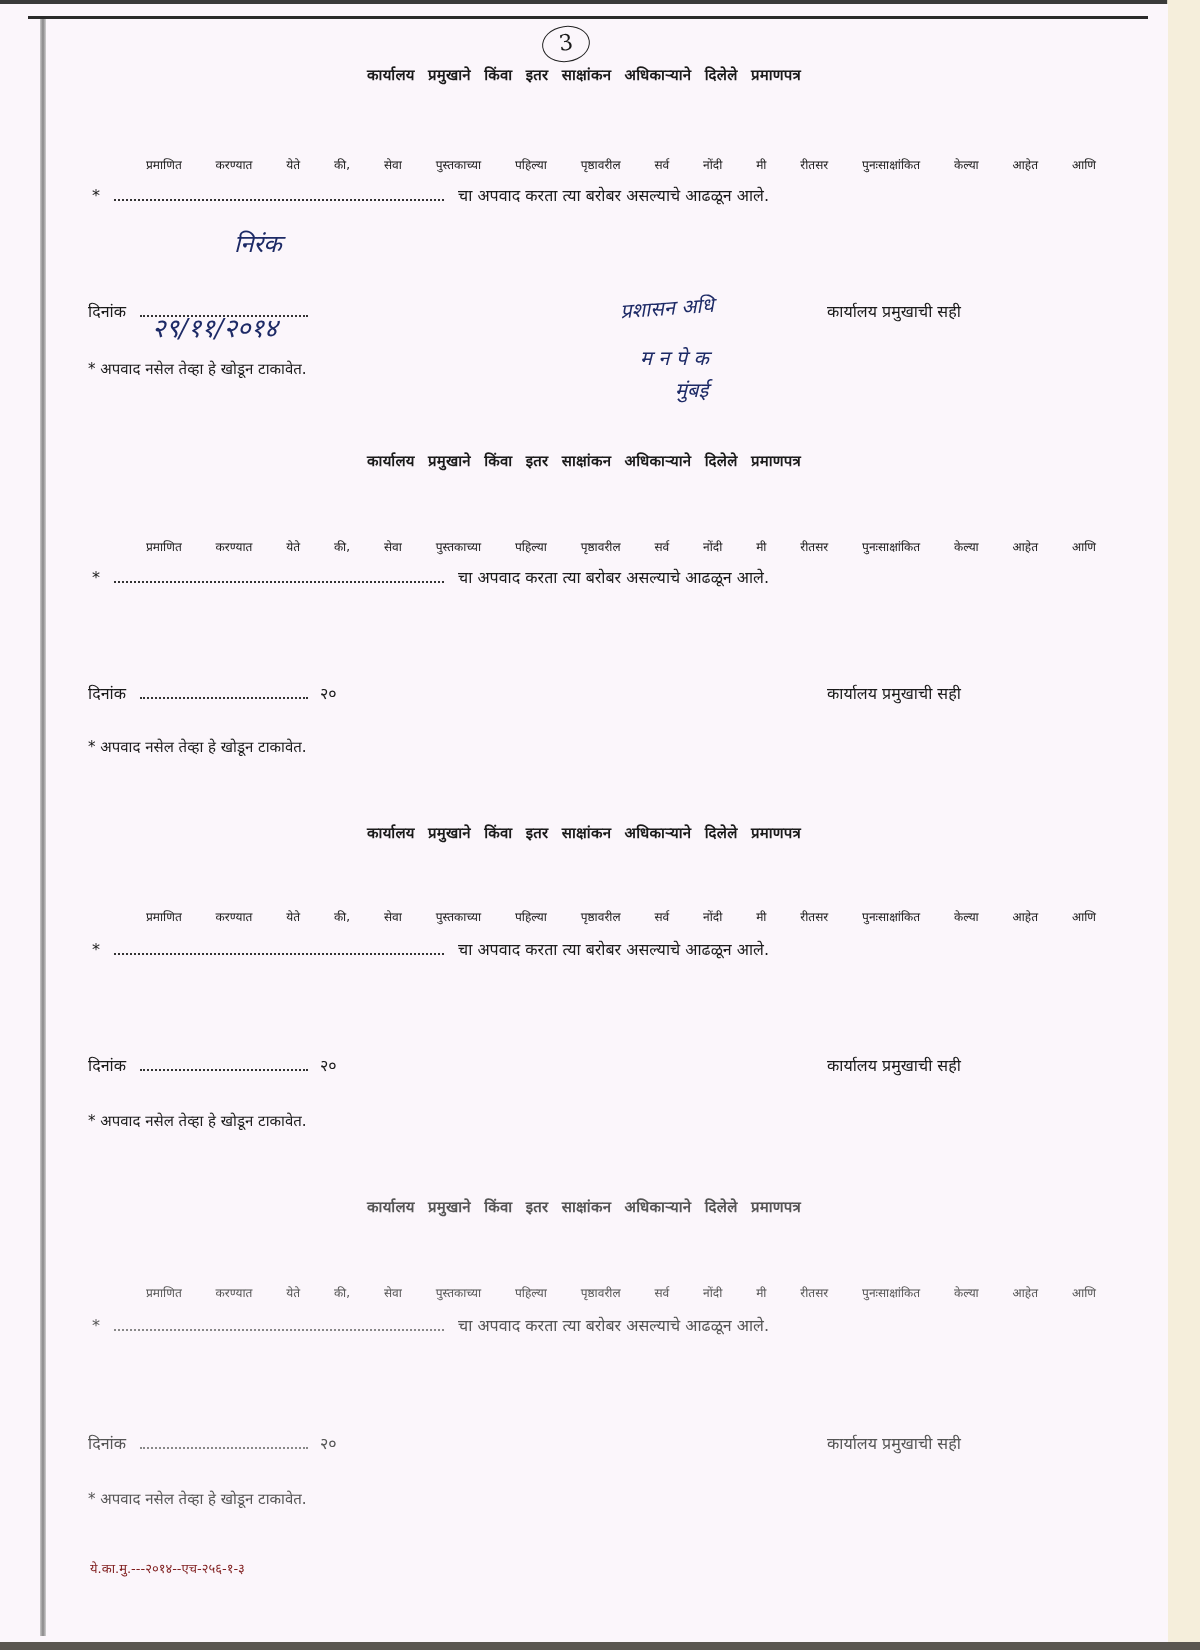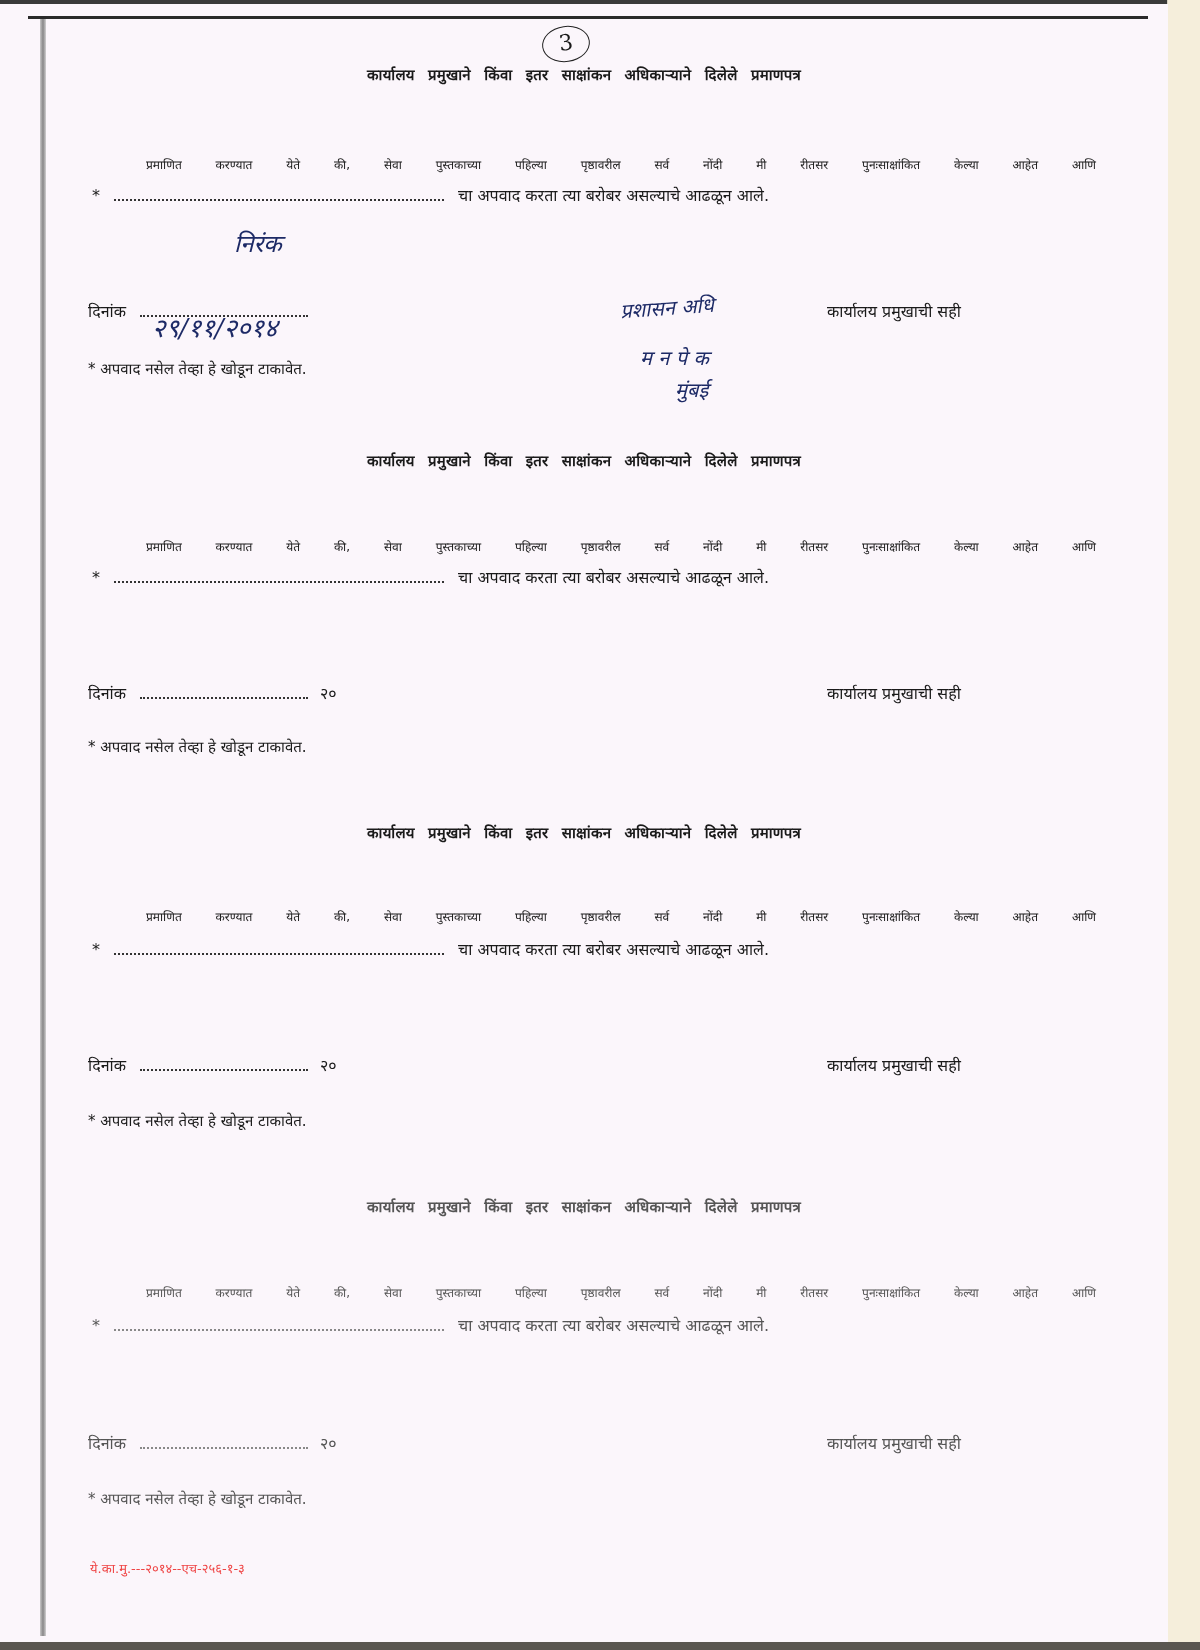--- a/index.html
+++ b/index.html
@@ -48,21 +48,21 @@
     margin-left: 14px; margin-right: 12px; position: relative;
   }
   .sig { position: absolute; left: 795px; font-size: 16px; white-space: nowrap; margin-left: 32px; }
   .note { position: absolute; left: 88px; font-size: 15px; white-space: nowrap; }
   .hand {
     position: absolute; font-family: "DejaVu Serif", serif; color: #1d2a66;
     font-style: italic; white-space: nowrap;
   }
   .faded { color: #555; }
   .faded .dots, .faded .date-dots { border-bottom-color: #888; }
-  .footer { position: absolute; left: 90px; top: 1510px; font-size: 13px; color: #ef4444; }
+  .footer { position: absolute; left: 90px; top: 1510px; font-size: 13px; color: #7f1d1d; }
 </style>
 </head>
 <body>
 
 <div class="top-edge"></div>
 <div class="right-strip"></div>
 
 <div class="page">
   <div class="binding"></div>
   <div class="top-rule"></div>

